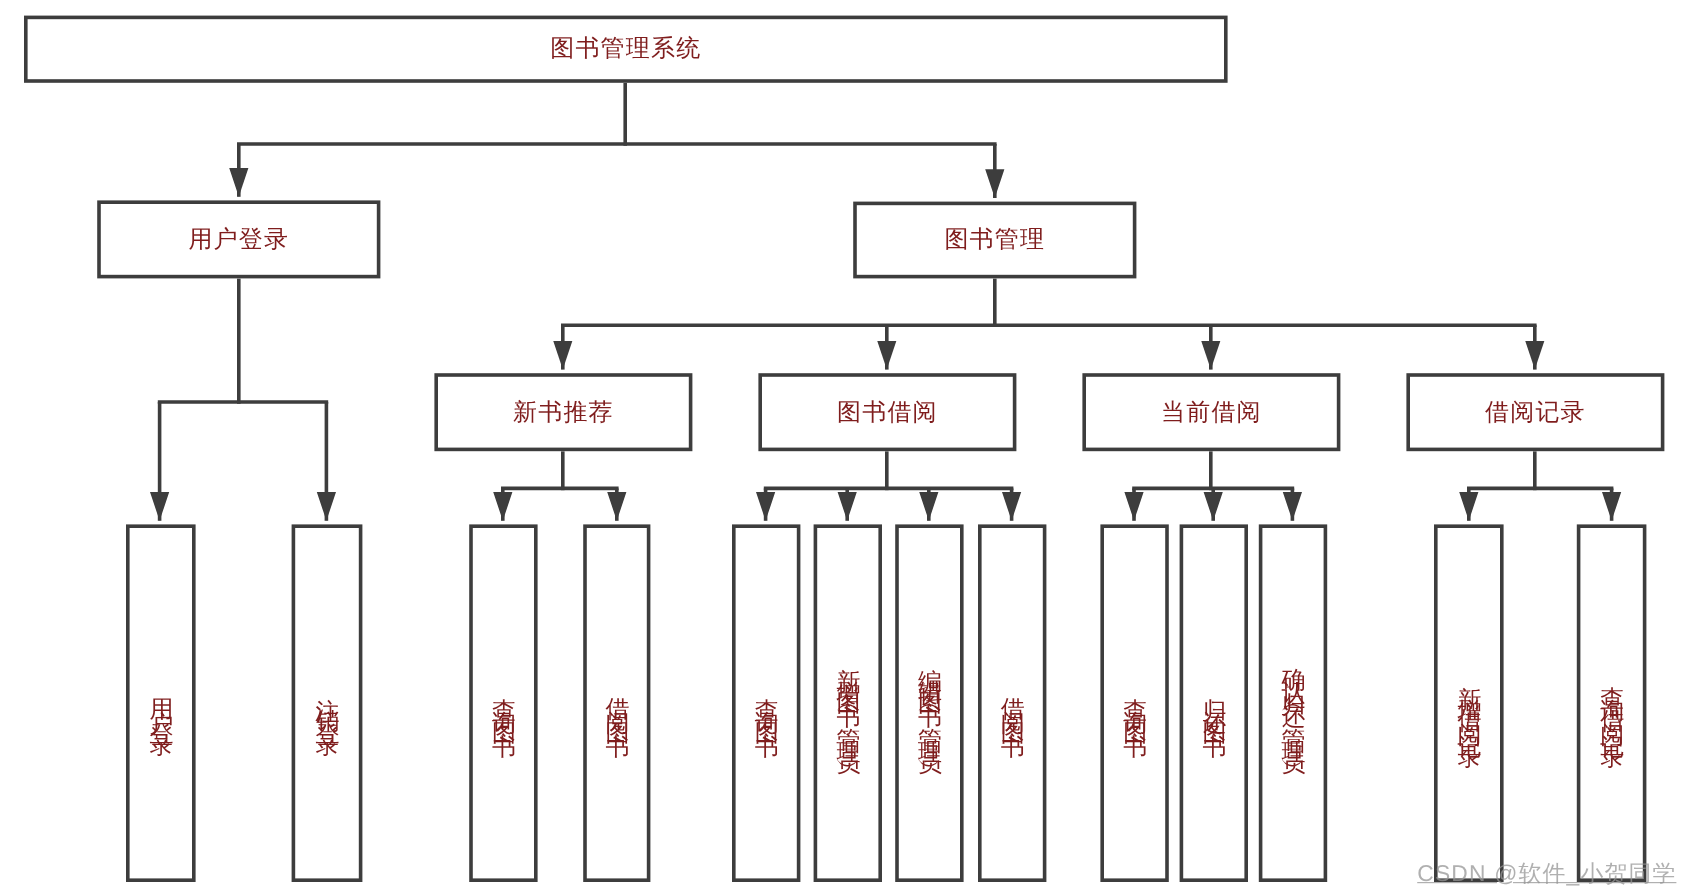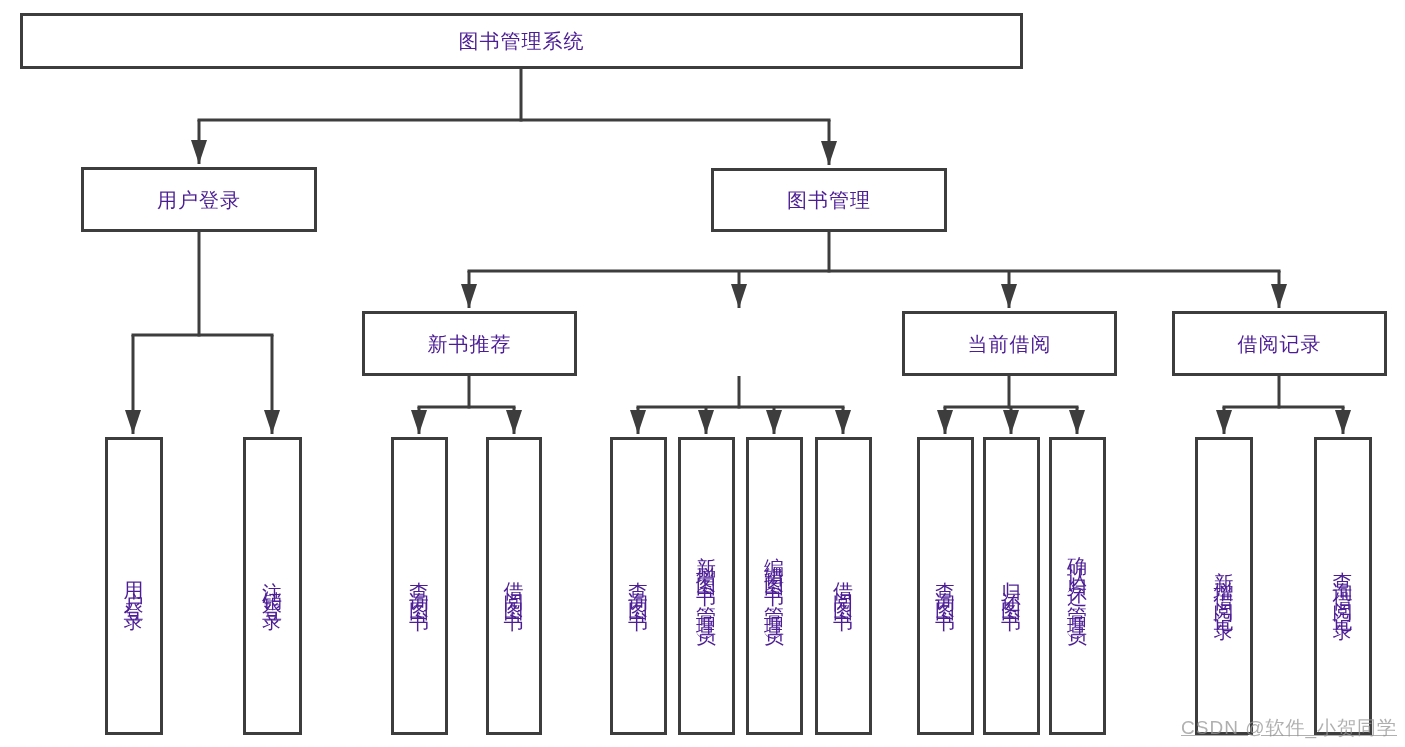--- a/index.html
+++ b/index.html
@@ -10,21 +10,21 @@
     font-family:"Liberation Sans","DejaVu Sans",sans-serif;
     overflow:hidden;
   }
   .wires{position:absolute;left:0;top:0;width:1405px;height:747px;}
   .node{
     position:absolute;
     box-sizing:border-box;
     border:3px solid #3d3d3d;
     background:#ffffff;
     display:flex;align-items:center;justify-content:center;
-    color:#4c1d95;
+    color:#7f1d1d;
     font-size:20px;
     line-height:1;
   }
   .node-h{letter-spacing:1px;}
   .node-v span{
     writing-mode:vertical-rl;
     letter-spacing:10px;
     white-space:nowrap;
   }
   .watermark{
@@ -91,20 +91,21 @@
       <line x1="1343" y1="407" x2="1343" y2="434" marker-end="url(#arrow)"></line>
     </g>
   </svg>
 
   <div class="node node-h" style="left:20px;top:13px;width:1003px;height:56px">图书管理系统</div>
 
   <div class="node node-h" style="left:81px;top:167px;width:236px;height:65px">用户登录</div>
   <div class="node node-h" style="left:362px;top:311px;width:215px;height:65px">新书推荐</div>
 
   <div class="node node-h" style="left:711px;top:168px;width:236px;height:64px">图书管理</div>
+  <div class="node node-h" style="left:632px;top:311px;width:215px;height:65px">图书借阅</div>
   <div class="node node-h" style="left:902px;top:311px;width:215px;height:65px">当前借阅</div>
   <div class="node node-h" style="left:1172px;top:311px;width:215px;height:65px">借阅记录</div>
 
   <div class="node node-v" style="left:105px;top:437px;width:58px;height:298px">
     <span>用户登录</span>
   </div>
   <div class="node node-v" style="left:243px;top:437px;width:59px;height:298px">
     <span>注销登录</span>
   </div>
 

